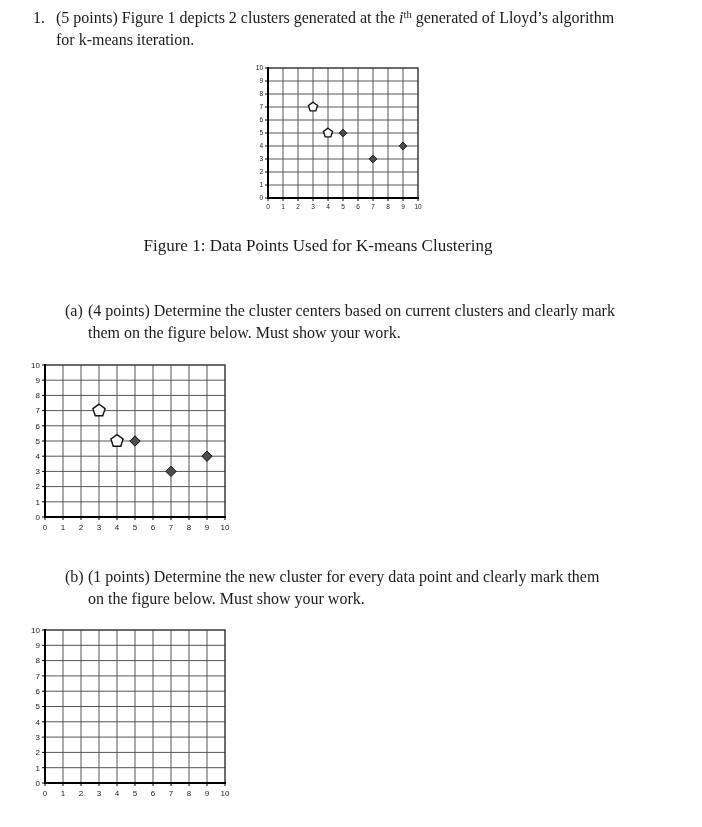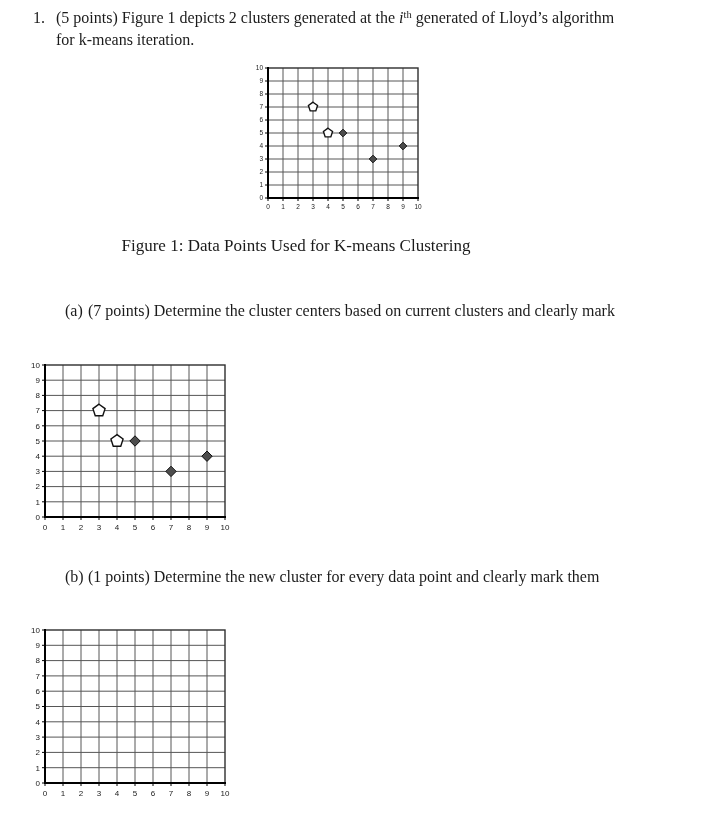--- a/index.html
+++ b/index.html
@@ -9,21 +9,21 @@
     font-family:"Liberation Serif","DejaVu Serif",serif;
     font-size:16px;line-height:21.5px;
   }
   .abs{position:absolute;}
   .item{position:absolute;}
   .item .num{position:absolute;left:0;top:0;white-space:nowrap;}
   .item .body{display:block;padding-left:23px;}
   .line{display:block;white-space:nowrap;}
   .mathvar{font-style:italic;}
   sup.mathsup{font-size:10.5px;line-height:0;vertical-align:5px;}
-  .caption{left:0;width:592px;text-align:center;top:235px;font-size:17px;}
+  .caption{left:0;width:592px;text-align:center;top:235px;font-size:17px;padding-left:22px;}
   .figure-svg{display:block;}
 </style>
 </head>
 <body>
 
 <div class="item" style="left:33px;top:7px;width:660px;">
   <span class="num">1.</span>
   <span class="body">
     <span class="line"><span>(5 points) Figure 1 depicts 2 clusters generated at the </span><span class="mathvar">i</span><sup class="mathsup">th</sup><span> generated of Lloyd’s algorithm</span></span>
     <span class="line">for k-means iteration.</span>
@@ -103,21 +103,22 @@
       <path d="M 133 93.2 L 136.8 97 L 133 100.8 L 129.2 97 Z" fill="#4d4d4d" stroke="#111111" stroke-width="1"></path>
       <path d="M 163 80.2 L 166.8 84 L 163 87.8 L 159.2 84 Z" fill="#4d4d4d" stroke="#111111" stroke-width="1"></path>
     </svg>
 </div>
 
 <div class="abs caption">Figure 1: Data Points Used for K-means Clustering</div>
 
 <div class="item" style="left:65px;top:300px;width:620px;">
   <span class="num">(a)</span>
   <span class="body">
-    <span class="line">(7 points) Determine the cluster centers based on current clusters and clearly mark</span>
+    <span class="line">(4 points) Determine the cluster centers based on current clusters and clearly mark</span>
+    <span class="line">them on the figure below. Must show your work.</span>
   </span>
 </div>
 
 <div class="abs" style="left:20px;top:355px;">
   <svg class="figure-svg" width="215" height="182">
       <line x1="43" y1="10" x2="43" y2="162" stroke="#565656" stroke-width="1"></line>
       <line x1="61" y1="10" x2="61" y2="162" stroke="#565656" stroke-width="1"></line>
       <line x1="79" y1="10" x2="79" y2="162" stroke="#565656" stroke-width="1"></line>
       <line x1="97" y1="10" x2="97" y2="162" stroke="#565656" stroke-width="1"></line>
       <line x1="115" y1="10" x2="115" y2="162" stroke="#565656" stroke-width="1"></line>
@@ -186,20 +187,21 @@
       <path d="M 115 80.8 L 120.2 86 L 115 91.2 L 109.8 86 Z" fill="#4d4d4d" stroke="#111111" stroke-width="1"></path>
       <path d="M 151 111.2 L 156.2 116.4 L 151 121.60000000000001 L 145.8 116.4 Z" fill="#4d4d4d" stroke="#111111" stroke-width="1"></path>
       <path d="M 187 96 L 192.2 101.2 L 187 106.4 L 181.8 101.2 Z" fill="#4d4d4d" stroke="#111111" stroke-width="1"></path>
     </svg>
 </div>
 
 <div class="item" style="left:65px;top:566px;width:620px;">
   <span class="num">(b)</span>
   <span class="body">
     <span class="line">(1 points) Determine the new cluster for every data point and clearly mark them</span>
+    <span class="line">on the figure below. Must show your work.</span>
   </span>
 </div>
 
 <div class="abs" style="left:20px;top:620px;">
   <svg class="figure-svg" width="215" height="184">
       <line x1="43" y1="10" x2="43" y2="163" stroke="#565656" stroke-width="1"></line>
       <line x1="61" y1="10" x2="61" y2="163" stroke="#565656" stroke-width="1"></line>
       <line x1="79" y1="10" x2="79" y2="163" stroke="#565656" stroke-width="1"></line>
       <line x1="97" y1="10" x2="97" y2="163" stroke="#565656" stroke-width="1"></line>
       <line x1="115" y1="10" x2="115" y2="163" stroke="#565656" stroke-width="1"></line>

